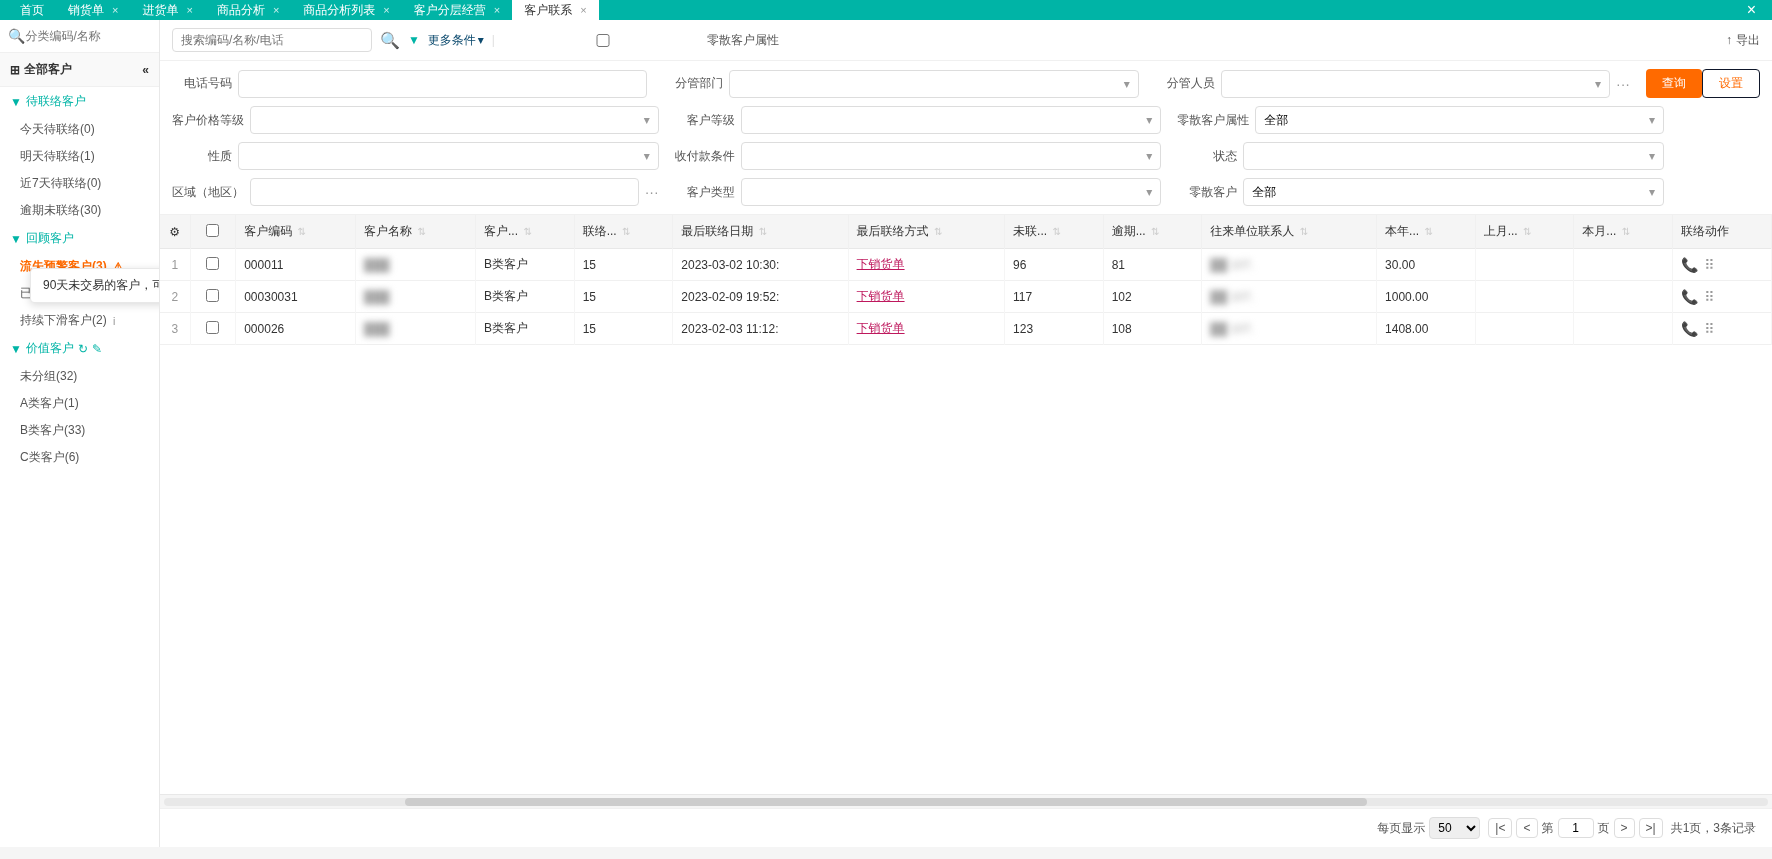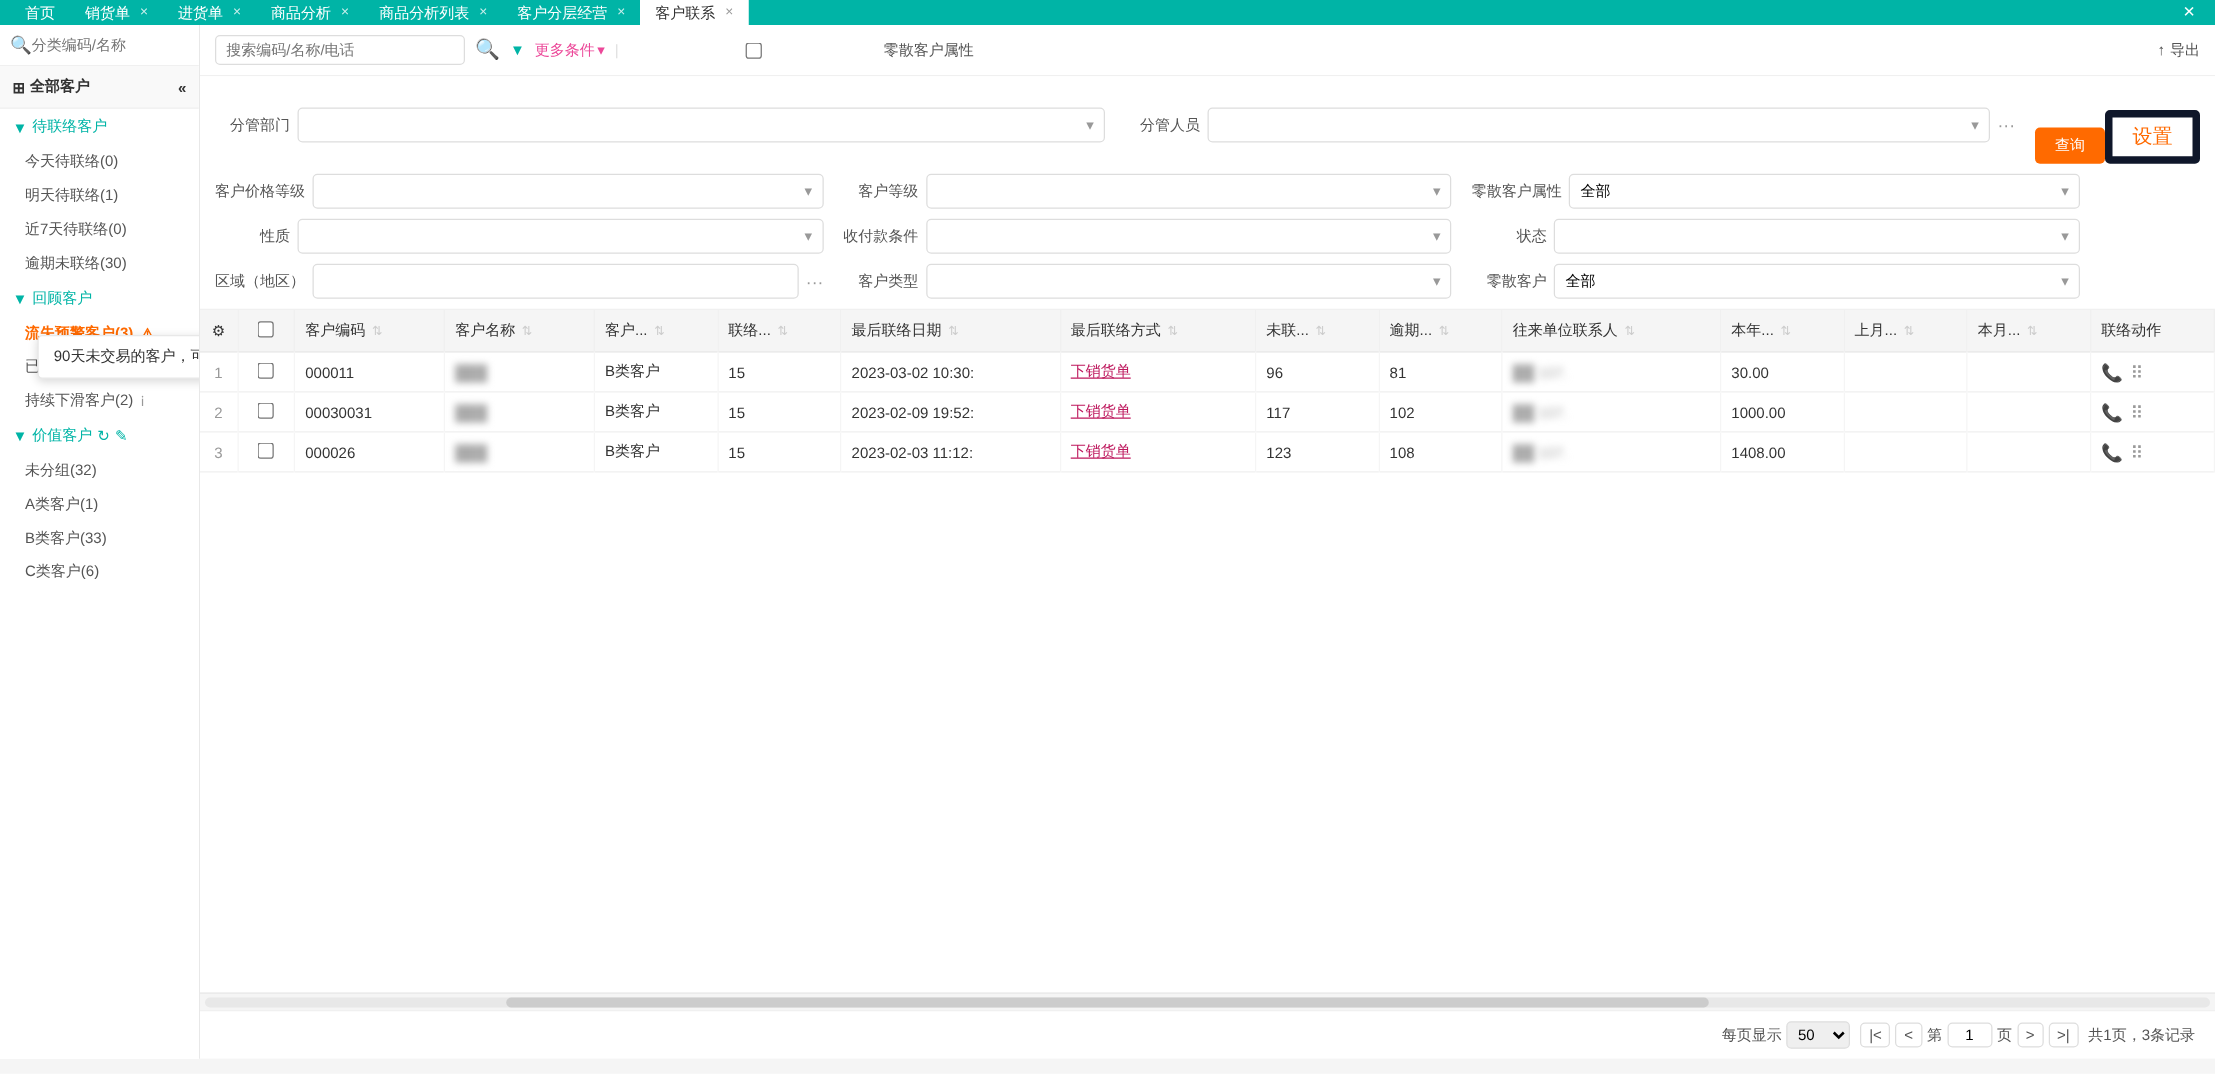--- a/index.html
+++ b/index.html
@@ -153,21 +153,21 @@
       width: 200px;
       font-size: 12px;
       outline: none;
     }
     .search-bar .search-btn {
       color: #ff6a00;
       font-size: 16px;
       cursor: pointer;
     }
     .search-bar .more-conditions {
-      color: #ec4899;
+      color: #0c4a6e;
       cursor: pointer;
       display: flex;
       align-items: center;
       gap: 2px;
     }
     .search-bar .my-customers {
       display: flex;
       align-items: center;
       gap: 4px;
       color: #555;
@@ -241,26 +241,26 @@
       color: #fff;
       border: none;
       border-radius: 4px;
       padding: 6px 16px;
       cursor: pointer;
       font-size: 12px;
     }
     .settings-btn {
       background: #fff;
       color: #ff6a00;
-      border: 6px solid #0f172a;
+      border: 1px solid #0f172a;
       border-radius: 4px;
       padding: 5px 16px;
       cursor: pointer;
-      font-size: 16px;
-      margin-top: 19px;
+      font-size: 12px;
+      margin-top: 0;
     }
     .right-actions {
       display: flex;
       flex-direction: row;
       align-items: flex-end;
       min-width: 80px;
     }
 
     
     .table-area {
@@ -504,20 +504,24 @@
       <button class="export-btn">
         <span>↑</span>
         <span>导出</span>
       </button>
     </div>
 
     <div class="filter-panel">
 
       <div class="filter-row">
         <div class="filter-item">
+          <span class="filter-label">电话号码</span>
+          <input class="filter-input" style="">
+        </div>
+        <div class="filter-item">
           <span class="filter-label">分管部门</span>
           <div class="filter-select" style="flex:1;">
             <span></span>
             <span class="arrow">▾</span>
           </div>
         </div>
         <div class="filter-item">
           <span class="filter-label">分管人员</span>
           <div class="filter-select" style="flex:1;">
             <span></span>

